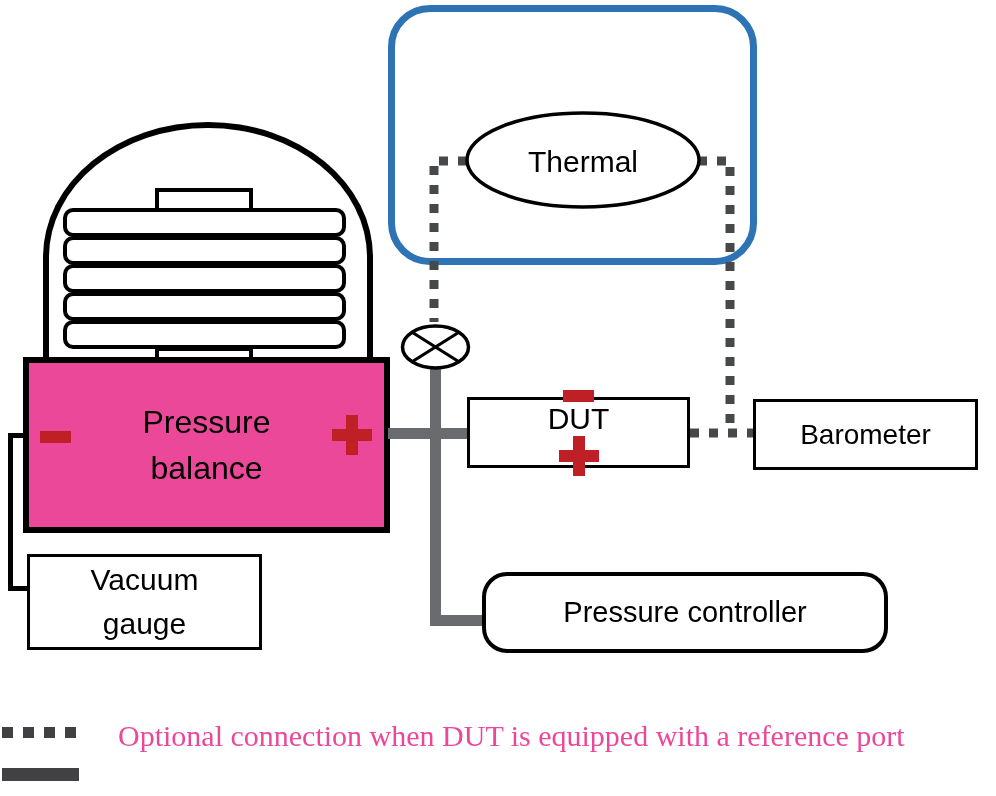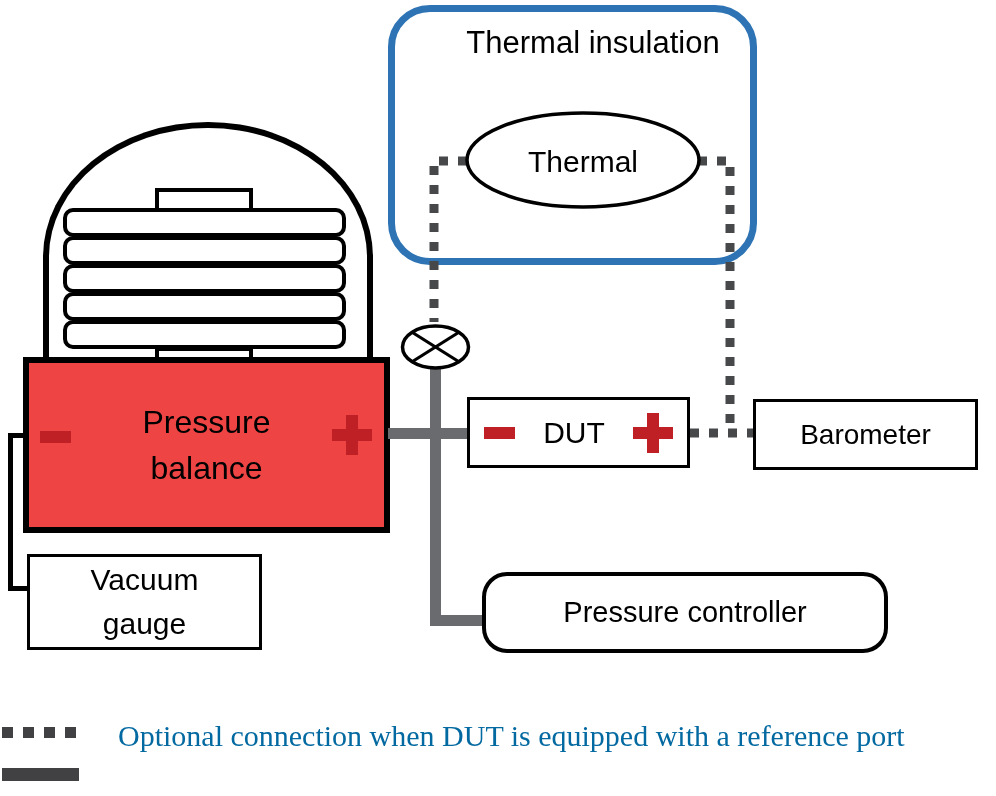--- a/index.html
+++ b/index.html
@@ -23,52 +23,52 @@
     border-radius:165px 165px 0 0 / 135px 135px 0 0;
     background:#fff;z-index:1;
   }
   .knob-top{left:155px;top:188px;width:90px;height:16px;border:4px solid var(--ink);background:#fff;z-index:2;}
   .knob-bottom{left:155px;top:347px;width:90px;height:12px;border:4px solid var(--ink);background:#fff;z-index:2;}
   .slab{left:63px;width:275px;height:21px;border:4px solid var(--ink);border-radius:10px;background:#fff;z-index:3;}
   
   .box{background:#fff;border:3px solid var(--ink);display:flex;align-items:center;justify-content:center;text-align:center;z-index:6;}
   .balance-box{
     left:23px;top:357px;width:355px;height:164px;border:6px solid var(--ink);
-    background:#ef4444;z-index:4;display:flex;align-items:center;justify-content:center;text-align:center;position:absolute;
+    background:#ec4899;z-index:4;display:flex;align-items:center;justify-content:center;text-align:center;position:absolute;
   }
   .balance-label{width:190px;font-size:32px;line-height:46px;}
   .dut-box{left:467px;top:397px;width:217px;height:65px;font-size:30px;}
   .barometer-box{left:753px;top:399px;width:219px;height:65px;font-size:28px;}
   .controller-box{left:482px;top:572px;width:398px;height:73px;border-width:4px;font-size:29px;border-radius:25px;}
   .vacuum-box{left:27px;top:554px;width:229px;height:90px;font-size:30px;}
   .vacuum-label{width:150px;line-height:44px;}
   .thermal-box{
     left:388px;top:5px;width:355px;height:246px;border:7px solid var(--accent-blue);
     border-radius:42px;background:#fff;z-index:1;
   }
   .thermal-label{left:443px;top:24px;width:300px;text-align:center;font-size:31px;line-height:38px;z-index:6;}
   .volume-label{left:467px;top:145px;width:232px;text-align:center;font-size:30px;z-index:6;}
   
   .minus-icon{width:31px;height:12px;background:var(--port-red);}
   .plus-icon{position:relative;width:40px;height:40px;}
   .plus-icon .h{position:absolute;left:0;top:14px;width:40px;height:12px;background:var(--port-red);}
   .plus-icon .v{position:absolute;left:14px;top:0;width:12px;height:40px;background:var(--port-red);}
   .balance-minus{left:40px;top:431px;z-index:5;}
   .balance-plus{left:332px;top:415px;z-index:5;}
-  .dut-inner{display:flex;align-items:center;justify-content:space-between;width:100%;padding:0 14px;box-sizing:border-box;}
+  .dut-inner{display:flex;align-items:center;justify-content:space-between;width:100%;padding:0 14px;box-sizing:border-box;flex-direction:column;}
   
   #connectors{left:0;top:0;z-index:5;pointer-events:none;}
   .dotted{stroke:var(--dot-gray);stroke-width:9;stroke-dasharray:9 10;fill:none;}
   .pipe{stroke:var(--pipe-gray);stroke-width:11;fill:none;}
   .thinline{stroke:var(--ink);stroke-width:5;fill:none;}
   .valve-body{fill:#fff;stroke:var(--ink);stroke-width:3.5;}
   .valve-x{stroke:var(--ink);stroke-width:3.2;}
   .volume-ellipse{fill:#fff;stroke:var(--ink);stroke-width:3.5;}
   
-  .legend-text{font-family:"Liberation Serif", serif;font-size:30px;color:#0369a1;white-space:nowrap;z-index:6;}
+  .legend-text{font-family:"Liberation Serif", serif;font-size:30px;color:#ec4899;white-space:nowrap;z-index:6;}
   .legend-dotted-swatch{
     left:2px;top:727px;width:77px;height:11px;z-index:6;
     background:repeating-linear-gradient(90deg, var(--legend-dark) 0 11px, transparent 11px 21px);
   }
   .legend-solid-swatch{left:2px;top:768px;width:77px;height:13px;background:var(--legend-dark);z-index:6;}
 </style>
 </head>
 <body>
 
 <div id="canvas">
@@ -97,21 +97,20 @@
 
     <ellipse class="volume-ellipse" cx="583" cy="160" rx="116" ry="47"></ellipse>
 
     <g>
       <ellipse class="valve-body" cx="435.5" cy="347" rx="33" ry="21"></ellipse>
       <line class="valve-x" x1="412.5" y1="332.5" x2="458.5" y2="361.5"></line>
       <line class="valve-x" x1="412.5" y1="361.5" x2="458.5" y2="332.5"></line>
     </g>
   </svg>
 
-  <div class="abs thermal-label">Thermal insulation</div>
   <div class="abs volume-label">Thermal</div>
 
   <div class="balance-box">
     <div class="balance-label">Pressure balance</div>
   </div>
   <div class="abs minus-icon balance-minus"></div>
   <div class="abs plus-icon balance-plus">
     <div class="h"></div>
     <div class="v"></div>
   </div>

